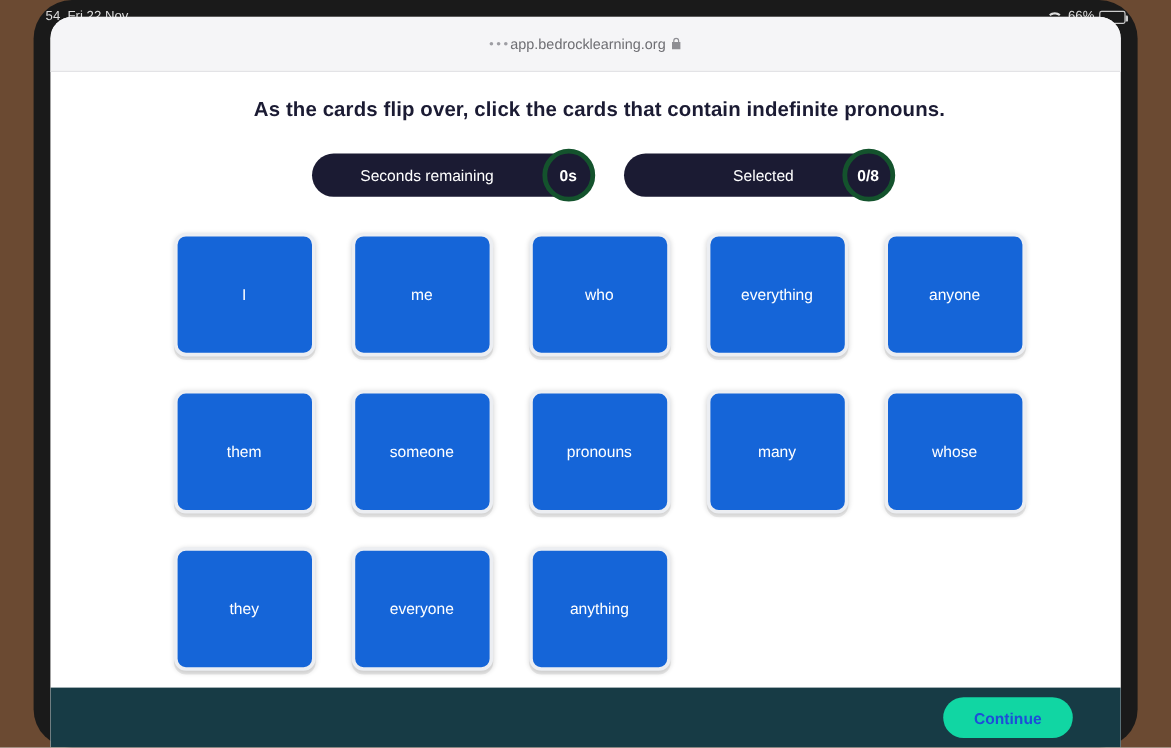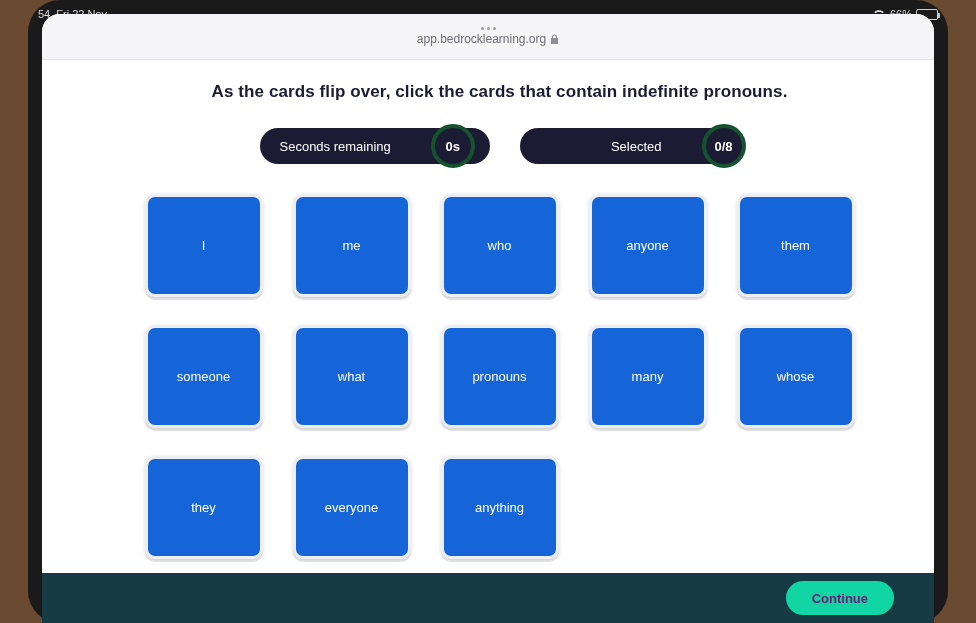--- a/index.html
+++ b/index.html
@@ -46,21 +46,21 @@
     background: #fff;
     border-radius: 18px 18px 0 0;
     overflow: hidden;
     position: relative;
   }
 
   .browser-chrome {
     height: 46px;
     background: #f5f5f7;
     display: flex;
-    flex-direction: column;
+    flex-direction: row;
     align-items: center;
     justify-content: center;
     gap: 2px;
     border-bottom: 1px solid #e3e3e6;
   }
   .dots { display:flex; gap:3px; }
   .dots span { width:3px; height:3px; border-radius:50%; background:#9e9ea4; }
   .url-row { display:flex; align-items:center; gap:4px; font-size:12px; color:#6e6e73; }
   .lock-icon svg { display:block; }
 
@@ -103,21 +103,21 @@
   .pill-badge {
     width: 44px; height: 44px;
     background: #1b1b33;
     border: 4px solid #14532d;
     border-radius: 50%;
     display: flex; align-items:center; justify-content:center;
     margin-right: -6px;
     font-weight: 600;
     font-size: 13px;
   }
-  .pill.timer { width: 230px; justify-content: flex-start; }
+  .pill.timer { width: 230px; justify-content: flex-end; }
   .pill.selected { width: 220px; justify-content: flex-end; }
 
   .grid {
     display: grid;
     grid-template-columns: repeat(5, 118px);
     grid-auto-rows: 103px;
     gap: 28px 30px;
     justify-content: center;
   }
   .card {
@@ -139,21 +139,21 @@
     bottom: 0; left: 0; right: 0;
     height: 50px;
     background: #173b45;
     display: flex;
     justify-content: flex-end;
     align-items: center;
     padding-right: 40px;
   }
   .continue-btn {
     background: #11d6a3;
-    color: #701a75;
+    color: #1d4ed8;
     border: none;
     border-radius: 20px;
     height: 34px;
     padding: 0 26px;
     font-size: 13px;
     font-weight: 600;
     cursor: pointer;
   }
 </style>
 </head>
@@ -209,24 +209,24 @@
         <div class="pill selected">
           <span class="pill-label">Selected</span>
           <span class="pill-badge">0/8</span>
         </div>
       </div>
 
       <div class="grid">
         <div class="card">I</div>
         <div class="card">me</div>
         <div class="card">who</div>
+        <div class="card">everything</div>
         <div class="card">anyone</div>
         <div class="card">them</div>
         <div class="card">someone</div>
-        <div class="card">what</div>
         <div class="card">pronouns</div>
         <div class="card">many</div>
         <div class="card">whose</div>
         <div class="card">they</div>
         <div class="card">everyone</div>
         <div class="card">anything</div>
       </div>
 
       <div class="bottom-bar">
         <button class="continue-btn">Continue</button>

